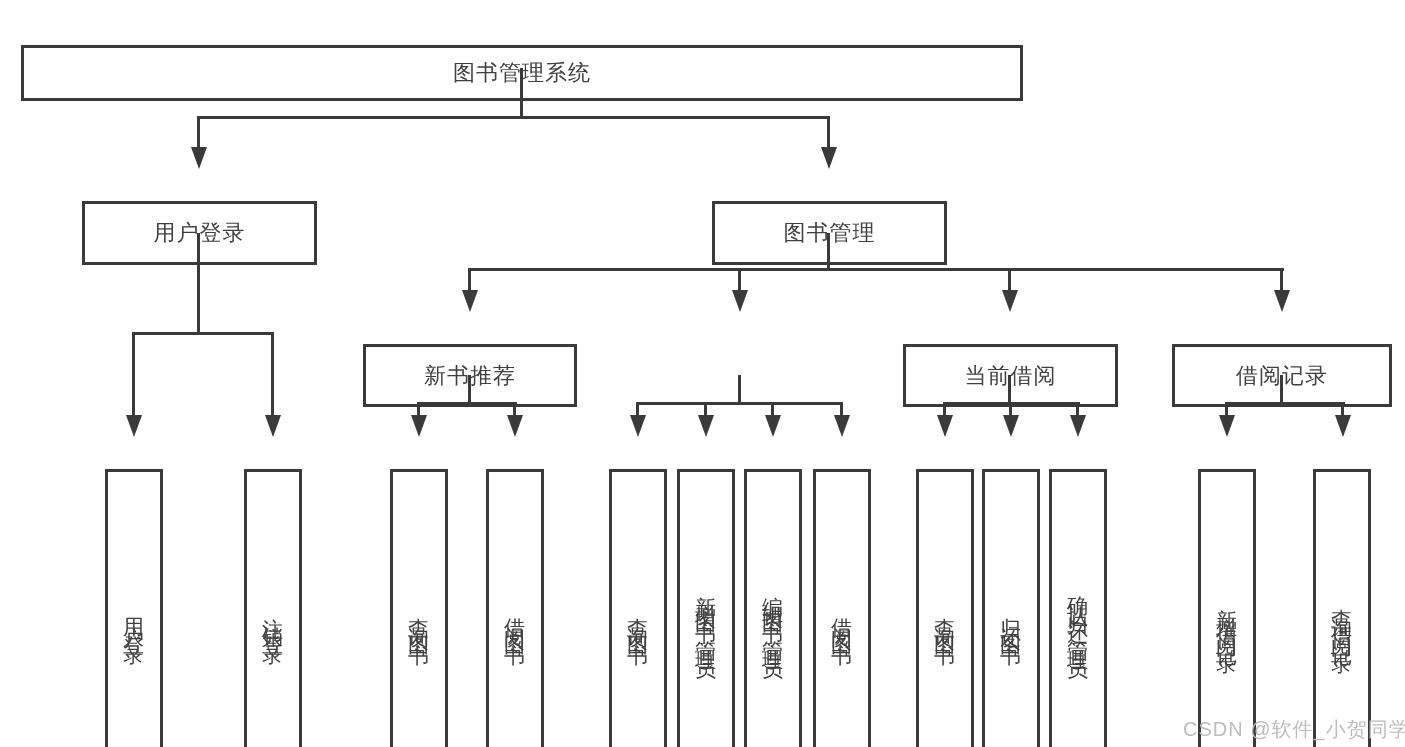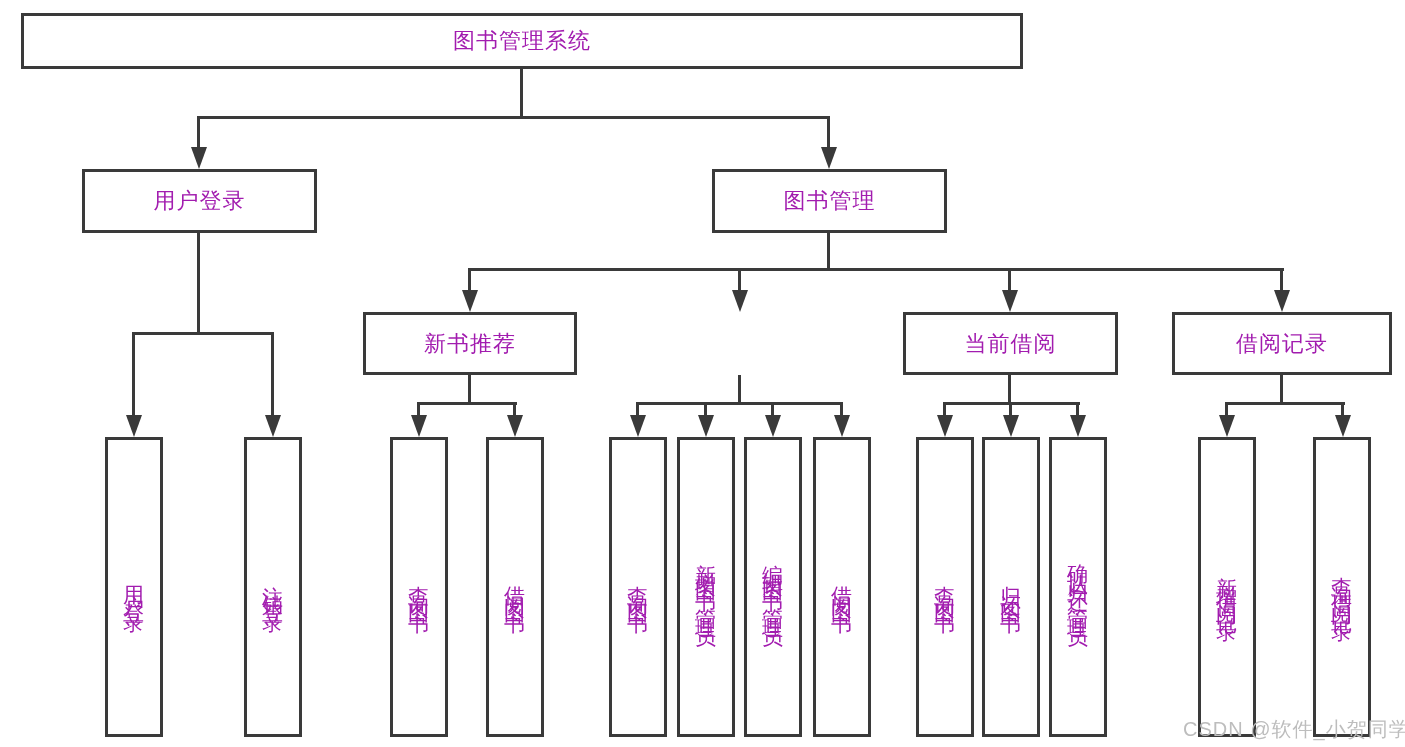--- a/index.html
+++ b/index.html
@@ -11,21 +11,22 @@
     overflow:hidden;
   }
   .node{
     position:absolute;
     box-sizing:border-box;
     border:3px solid #3a3a3a;
     background:#ffffff;
     display:flex;
     align-items:center;
     justify-content:center;
-    color:#a21caf;
+    color:#404040;
+    margin-top:32px;
   }
   .hbox{ font-size:22px; letter-spacing:1px; }
   .vbox{
     writing-mode:vertical-rl;
     text-orientation:mixed;
     font-size:21px;
     letter-spacing:9px;
     line-height:1;
     text-align:center;
   }

